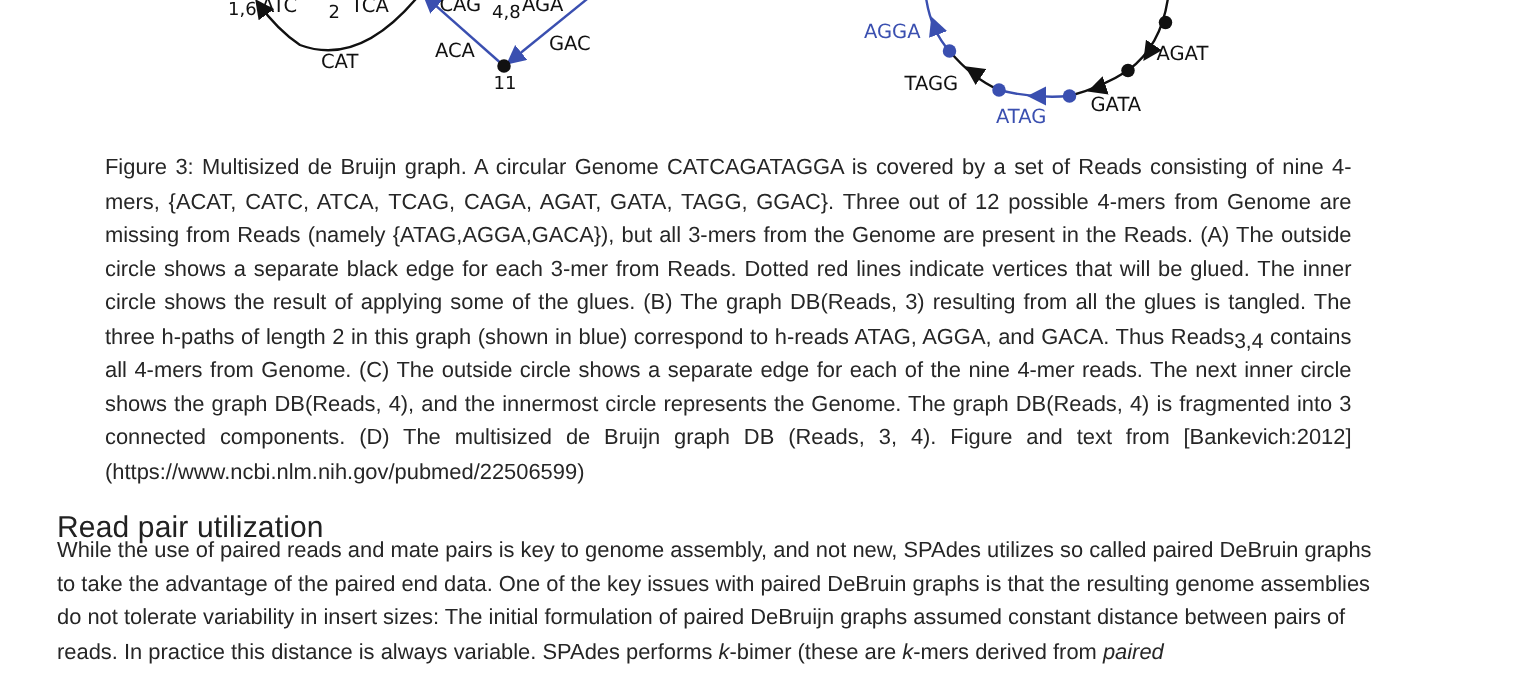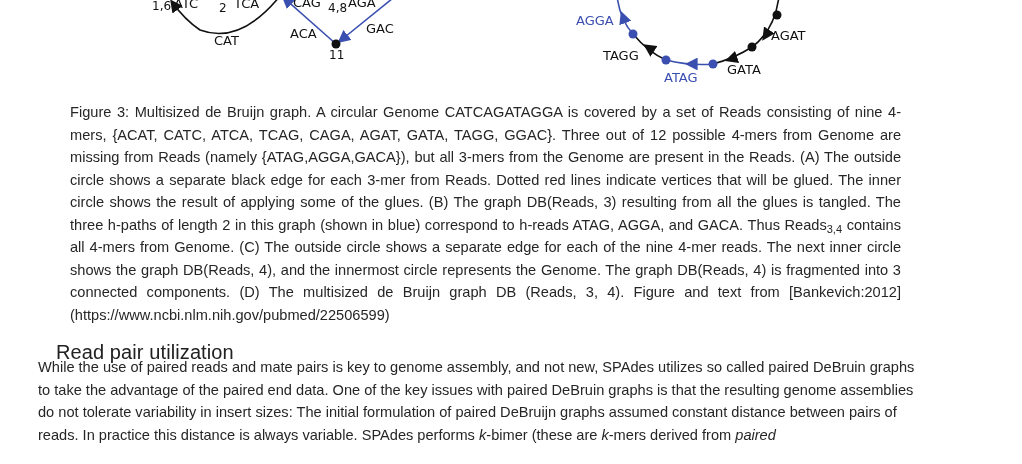--- a/index.html
+++ b/index.html
@@ -6,22 +6,22 @@
   body { width: 1022px; height: 464px; overflow: hidden; position: relative;
          font-family: "Liberation Sans", sans-serif; color: #212121; }
   .figure { position: absolute; left: 0; top: 0; width: 1022px; height: 95px; text-align: right; }
   .figure svg { position: absolute; left: 0; top: 0; }
   .glabel { font-family: "DejaVu Sans", sans-serif; font-size: 13px; fill: #111; }
   .glabel.small { font-size: 12px; }
   .glabel.blue { fill: #3a4fb0; }
   .caption { position: absolute; left: 70px; top: 101px; width: 831px;
              font-size: 14.6px; line-height: 22.5px; text-align: justify; color: #262626; }
   .caption b { font-weight: normal; }
-  .caption sub { font-size: 11px; vertical-align: -3px; line-height: 0; }
-  .heading { position: absolute; left: 56px; top: 341px; font-size: 20px;
+  .caption sub { font-size: 14px; vertical-align: -3px; line-height: 0; }
+  .heading { position: absolute; left: 38px; top: 341px; font-size: 20px;
              color: #212121; margin: 0; font-weight: normal; letter-spacing: 0.1px; }
   .para { position: absolute; left: 38px; top: 356px; width: 880px;
           font-size: 14.6px; line-height: 22.5px; color: #262626; }
   .para i { font-style: italic; }
 </style>
 </head>
 <body>
 
 <div class="figure">
   <svg width="1022" height="95" viewBox="0 0 1022 95">

